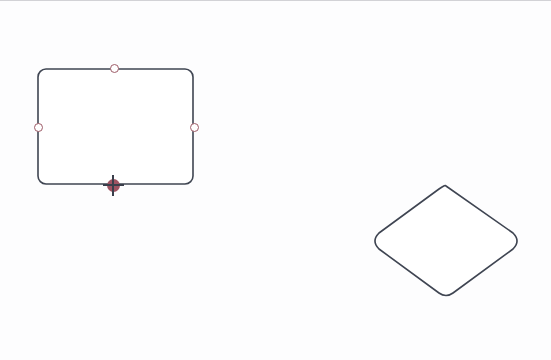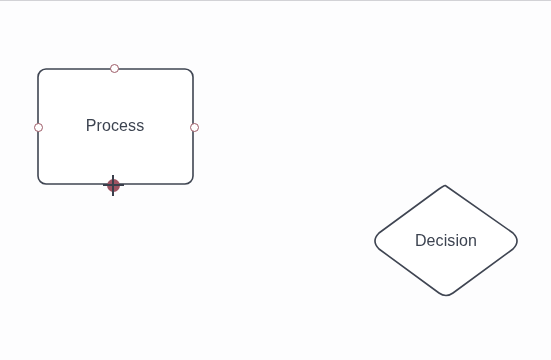--- a/index.html
+++ b/index.html
@@ -117,23 +117,21 @@
                L 513 232
                Q 521 240 513 248
                L 453 292
                Q 446 297 439 292
                L 379 248
                Q 371 240 379 232
                L 439 188
                Q 446 183 446 185 Z" fill="#ffffff" stroke="#3f4552" stroke-width="1.6" stroke-linejoin="round"></path>
     </svg>
 
-    <div class="node-label" id="process-label">Process</div>
 
-    <div class="node-label" id="decision-label">Decision</div>
 
     <div class="anchor" id="anchor-top"></div>
 
     <div class="anchor" id="anchor-left"></div>
 
     <div class="anchor" id="anchor-right"></div>
 
     <div class="anchor-active" id="anchor-bottom"></div>
 
     <div class="cursor-crosshair" id="mouse-cursor" style="left:113px; top:184px;">

